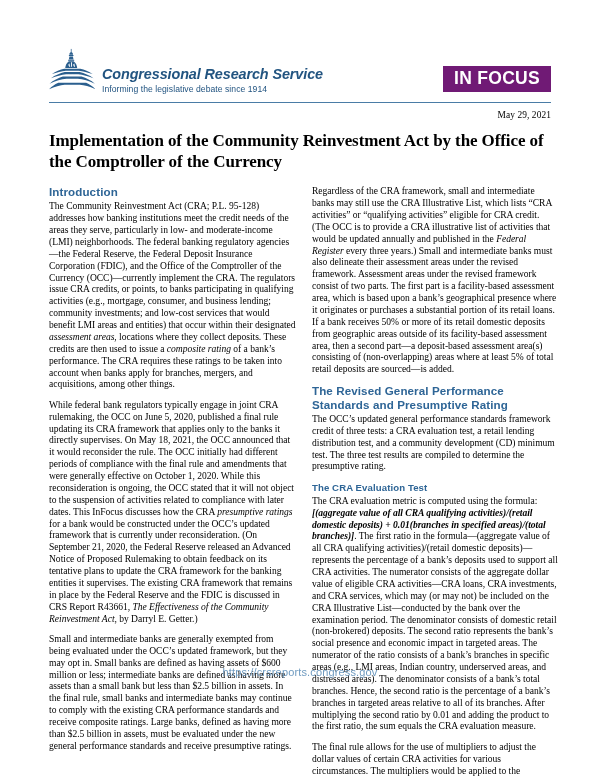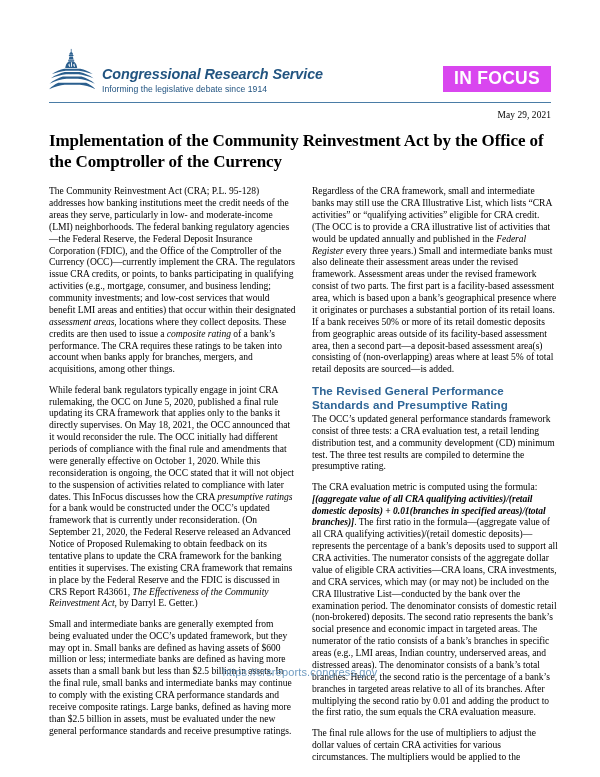--- a/index.html
+++ b/index.html
@@ -65,21 +65,21 @@
     letter-spacing: 0.05px;
     line-height: 1.25;
     margin-top: 2px;
     white-space: nowrap;
   }
   .infocus-badge {
     font-family: "Liberation Sans", sans-serif;
     font-weight: bold;
     font-size: 17.5px;
     color: #ffffff;
-    background: #d946ef;
+    background: #701a75;
     padding: 4px 11px 5px 11px;
     letter-spacing: 0.3px;
     line-height: 1;
     margin-bottom: 4px;
     white-space: nowrap;
   }
   .rule {
     border: 0;
     border-top: 1.6px solid #4a7ca6;
     margin: 6px 0 0 0;
@@ -204,38 +204,40 @@
   <hr class="rule">
 
   <div class="date-line">May 29, 2021</div>
 
   <h1 class="doc-title">Implementation of the Community Reinvestment Act by the Office of the Comptroller of the Currency</h1>
 
   <div class="columns">
 
     <div class="col">
 
+      <h2 class="section">Introduction</h2>
 
       <p class="body"><span>The Community Reinvestment Act (CRA; P.L. 95-128) addresses how banking institutions meet the credit needs of the areas they serve, particularly in low- and moderate-income (LMI) neighborhoods. The federal banking regulatory agencies—the Federal Reserve, the Federal Deposit Insurance Corporation (FDIC), and the Office of the Comptroller of the Currency (OCC)—currently implement the CRA. The regulators issue CRA credits, or points, to banks participating in qualifying activities (e.g., mortgage, consumer, and business lending; community investments; and low-cost services that would benefit LMI areas and entities) that occur within their designated </span><i>assessment areas</i><span>, locations where they collect deposits. These credits are then used to issue a </span><i>composite rating</i><span> of a bank’s performance. The CRA requires these ratings to be taken into account when banks apply for branches, mergers, and acquisitions, among other things.</span></p>
 
       <p class="body"><span>While federal bank regulators typically engage in joint CRA rulemaking, the OCC on June 5, 2020, published a final rule updating its CRA framework that applies only to the banks it directly supervises. On May 18, 2021, the OCC announced that it would reconsider the rule. The OCC initially had different periods of compliance with the final rule and amendments that were generally effective on October 1, 2020. While this reconsideration is ongoing, the OCC stated that it will not object to the suspension of activities related to compliance with later dates. This InFocus discusses how the CRA </span><i>presumptive ratings</i><span> for a bank would be constructed under the OCC’s updated framework that is currently under reconsideration. (On September 21, 2020, the Federal Reserve released an Advanced Notice of Proposed Rulemaking to obtain feedback on its tentative plans to update the CRA framework for the banking entities it supervises. The existing CRA framework that remains in place by the Federal Reserve and the FDIC is discussed in CRS Report R43661, </span><i>The Effectiveness of the Community Reinvestment Act</i><span>, by Darryl E. Getter.)</span></p>
 
 
       <p class="body tight">Small and intermediate banks are generally exempted from being evaluated under the OCC’s updated framework, but they may opt in. Small banks are defined as having assets of $600 million or less; intermediate banks are defined as having more assets than a small bank but less than $2.5 billion in assets. In the final rule, small banks and intermediate banks may continue to comply with the existing CRA performance standards and receive composite ratings. Large banks, defined as having more than $2.5 billion in assets, must be evaluated under the new general performance standards and receive presumptive ratings.</p>
 
     </div>
 
     <div class="col">
 
       <p class="body"><span>Regardless of the CRA framework, small and intermediate banks may still use the CRA Illustrative List, which lists “CRA activities” or “qualifying activities” eligible for CRA credit. (The OCC is to provide a CRA illustrative list of activities that would be updated annually and published in the </span><i>Federal Register</i><span> every three years.) Small and intermediate banks must also delineate their assessment areas under the revised framework. Assessment areas under the revised framework consist of two parts. The first part is a facility-based assessment area, which is based upon a bank’s geographical presence where it originates or purchases a substantial portion of its retail loans. If a bank receives 50% or more of its retail domestic deposits from geographic areas outside of its facility-based assessment area, then a second part—a deposit-based assessment area(s) consisting of (non-overlapping) areas where at least 5% of total retail deposits are sourced—is added.</span></p>
 
       <h2 class="section">The Revised General Performance Standards and Presumptive Rating</h2>
 
-      <p class="body">The OCC’s updated general performance standards framework consist of three tests: a CRA evaluation test, a retail lending distribution test, and a community development (CD) minimum test. The three test results are compiled to determine the presumptive rating.</p>
-
+      <p class="body">The OCC’s updated general performance standards framework credit of three tests: a CRA evaluation test, a retail lending distribution test, and a community development (CD) minimum test. The three test results are compiled to determine the presumptive rating.</p>
+
+      <h3 class="subsection">The CRA Evaluation Test</h3>
 
       <p class="body"><span>The CRA evaluation metric is computed using the formula: </span><b class="formula">[(aggregate value of all CRA qualifying activities)/(retail domestic deposits) + 0.01(branches in specified areas)/(total branches)]</b><span>. The first ratio in the formula—(aggregate value of all CRA qualifying activities)/(retail domestic deposits)—represents the percentage of a bank’s deposits used to support all CRA activities. The numerator consists of the aggregate dollar value of eligible CRA activities—CRA loans, CRA investments, and CRA services, which may (or may not) be included on the CRA Illustrative List—conducted by the bank over the examination period. The denominator consists of domestic retail (non-brokered) deposits. The second ratio represents the bank’s social presence and economic impact in targeted areas. The numerator of the ratio consists of a bank’s branches in specific areas (e.g., LMI areas, Indian country, underserved areas, and distressed areas). The denominator consists of a bank’s total branches. Hence, the second ratio is the percentage of a bank’s branches in targeted areas relative to all of its branches. After multiplying the second ratio by 0.01 and adding the product to the first ratio, the sum equals the CRA evaluation measure.</span></p>
 
       <p class="body tight">The final rule allows for the use of multipliers to adjust the dollar values of certain CRA activities for various circumstances. The multipliers would be applied to the</p>
 
     </div>
   </div>
 
   <div class="footer-link">https://crsreports.congress.gov</div>
 

